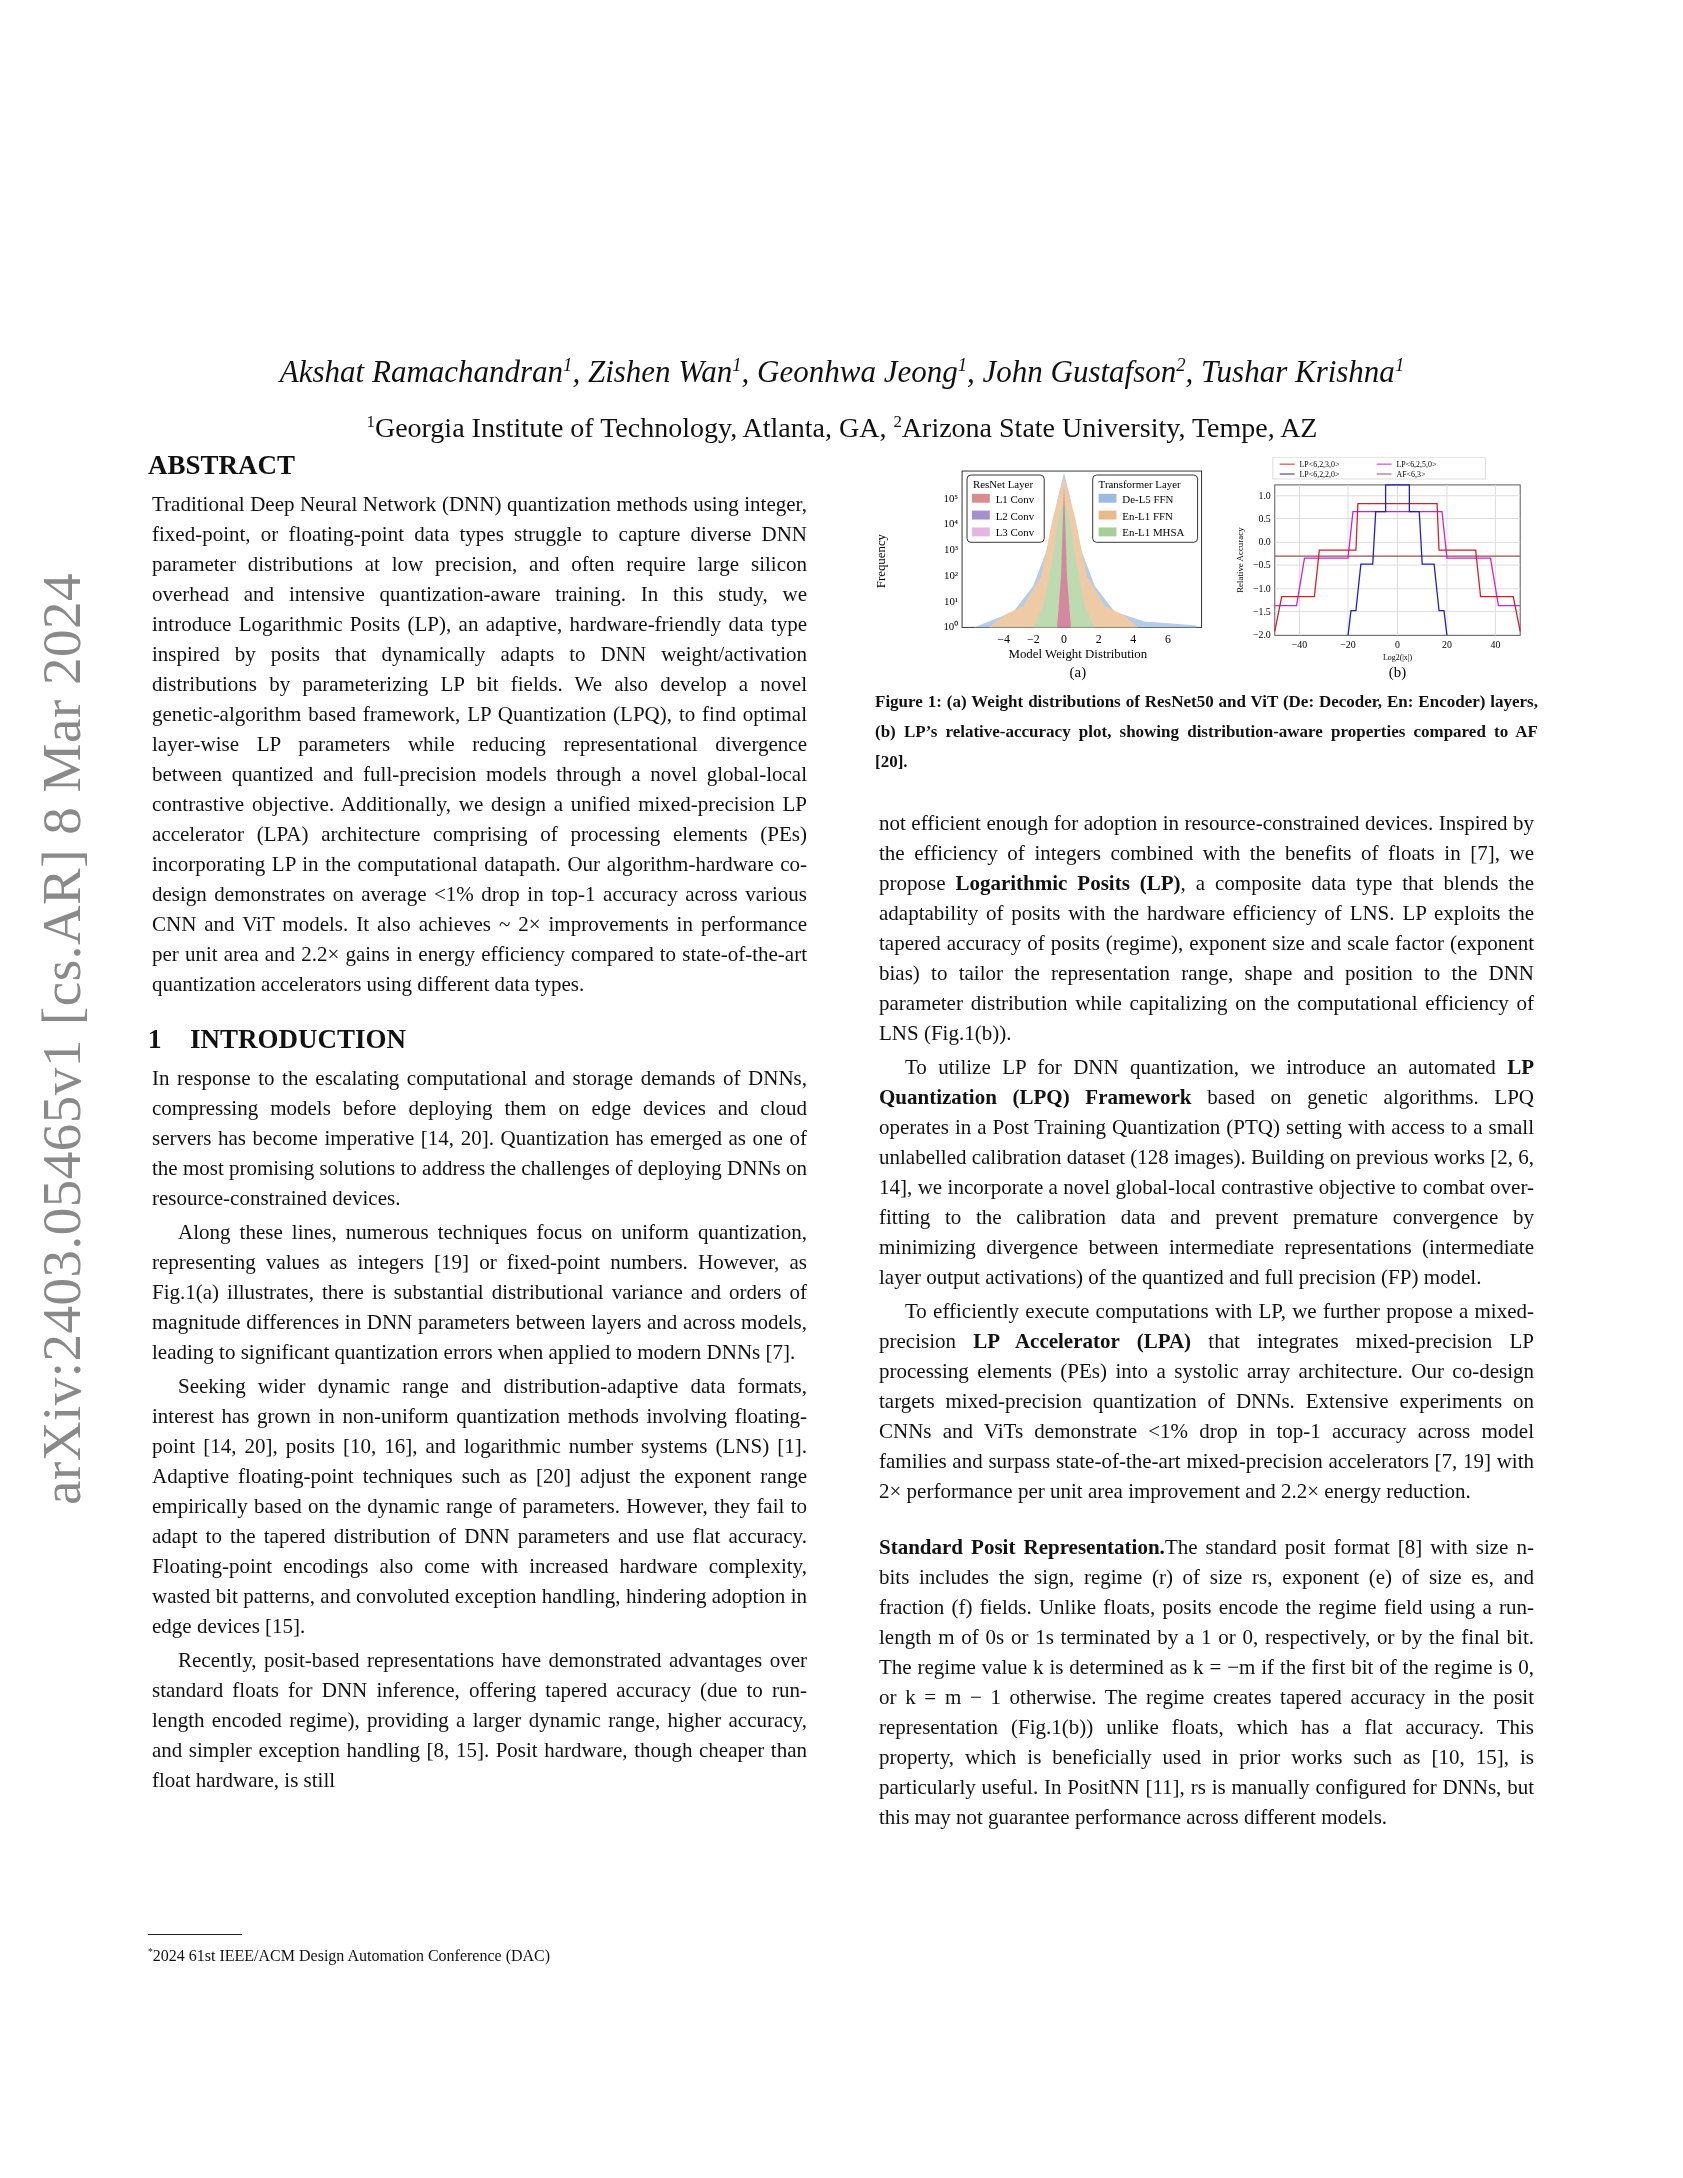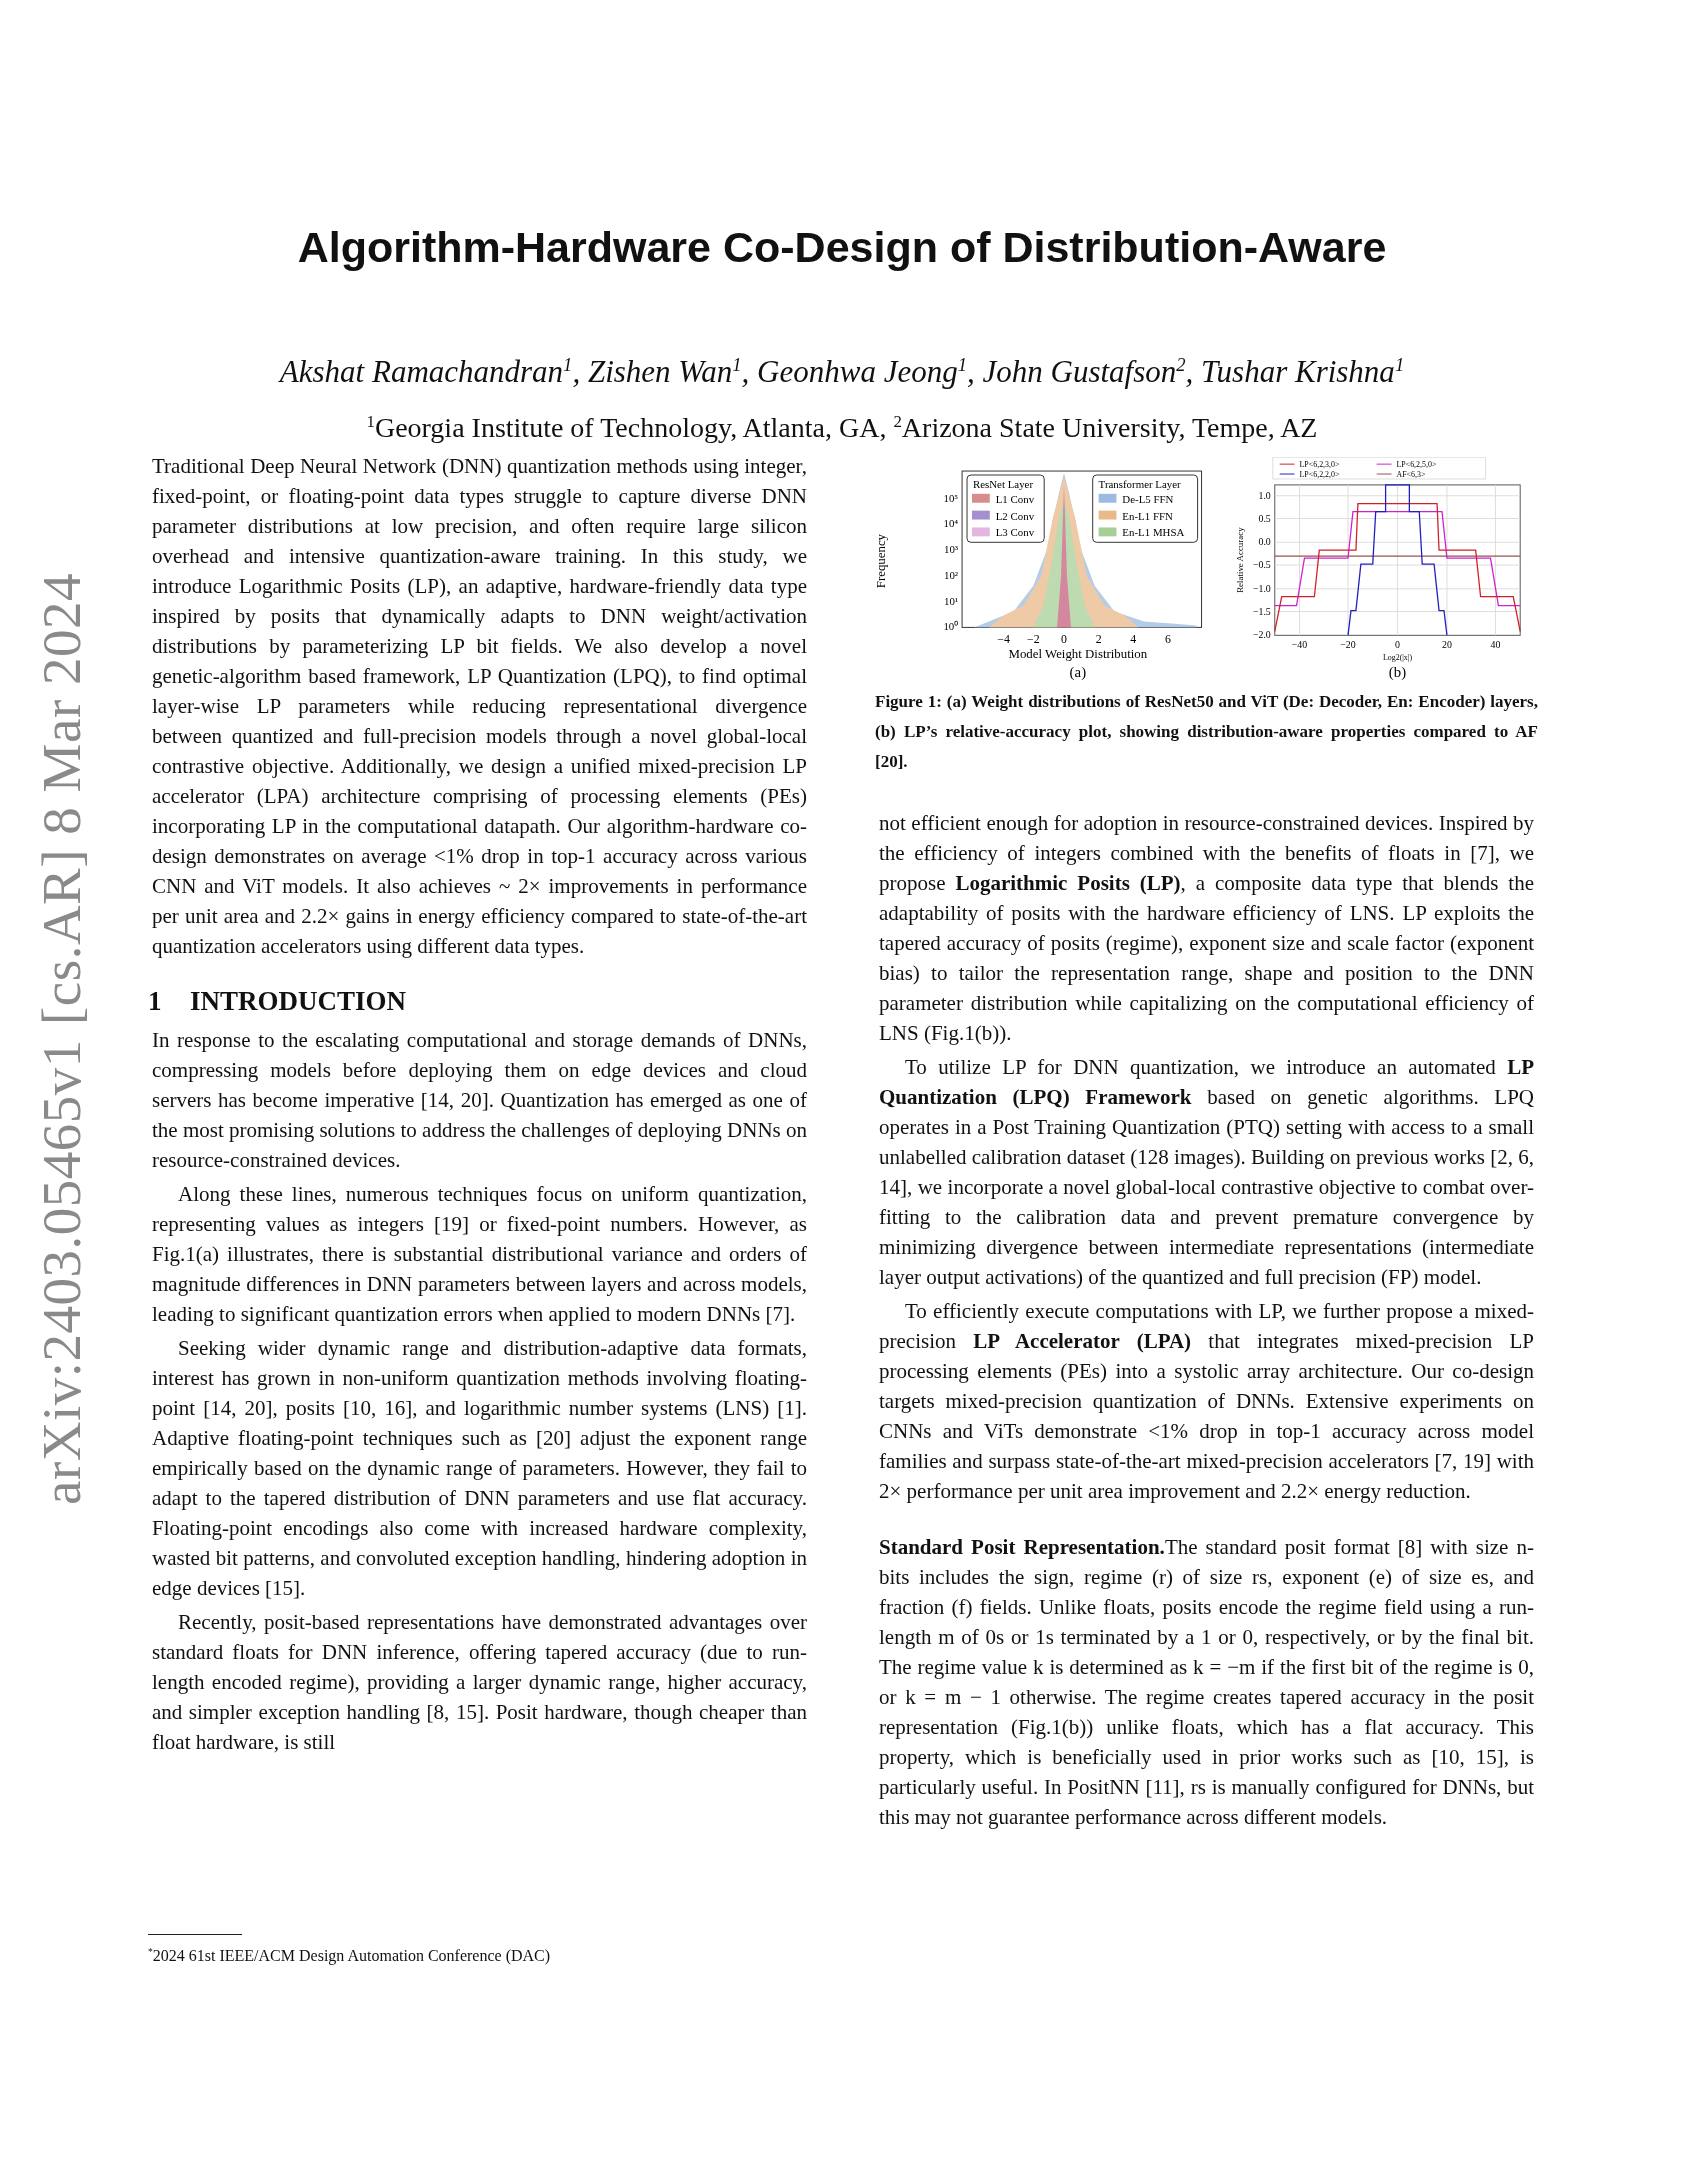--- a/index.html
+++ b/index.html
@@ -23,35 +23,35 @@
   .footrule { position:absolute; left:148px; top:1934px; width:94px; height:1px; background:#222; }
   .footnote { position:absolute; left:148px; top:1946px; font-size:16px; }
   svg text { font-family:"Liberation Serif", serif; }
 </style>
 </head>
 <body>
 
 <div class="arxiv">arXiv:2403.05465v1  [cs.AR]  8 Mar 2024</div>
 
 <div class="title">
-  <div>Algorithm-Hardware Co-Design of Distribution-Aware</div>
 </div>
 
 <div class="authors">
   <span><span>Akshat Ramachandran</span><sup>1</sup></span>, 
   <span><span>Zishen Wan</span><sup>1</sup></span>, 
   <span><span>Geonhwa Jeong</span><sup>1</sup></span>, 
   <span><span>John Gustafson</span><sup>2</sup></span>, 
   <span><span>Tushar Krishna</span><sup>1</sup></span>
 </div>
 <div class="affil">
   <sup>1</sup><span>Georgia Institute of Technology, Atlanta, GA, </span><sup>2</sup><span>Arizona State University, Tempe, AZ</span>
 </div>
 
 <div class="col col-left">
+  <h2>ABSTRACT</h2>
   <p>Traditional Deep Neural Network (DNN) quantization methods using integer, fixed-point, or floating-point data types struggle to capture diverse DNN parameter distributions at low precision, and often require large silicon overhead and intensive quantization-aware training. In this study, we introduce Logarithmic Posits (LP), an adaptive, hardware-friendly data type inspired by posits that dynamically adapts to DNN weight/activation distributions by parameterizing LP bit fields. We also develop a novel genetic-algorithm based framework, LP Quantization (LPQ), to find optimal layer-wise LP parameters while reducing representational divergence between quantized and full-precision models through a novel global-local contrastive objective. Additionally, we design a unified mixed-precision LP accelerator (LPA) architecture comprising of processing elements (PEs) incorporating LP in the computational datapath. Our algorithm-hardware co-design demonstrates on average &lt;1% drop in top-1 accuracy across various CNN and ViT models. It also achieves ~ 2× improvements in performance per unit area and 2.2× gains in energy efficiency compared to state-of-the-art quantization accelerators using different data types.</p>
   <div class="sec-gap"></div>
   <h2><span class="num">1</span><span>INTRODUCTION</span></h2>
   <p>In response to the escalating computational and storage demands of DNNs, compressing models before deploying them on edge devices and cloud servers has become imperative [14, 20]. Quantization has emerged as one of the most promising solutions to address the challenges of deploying DNNs on resource-constrained devices.</p>
   <p class="ind">Along these lines, numerous techniques focus on uniform quantization, representing values as integers [19] or fixed-point numbers. However, as Fig.1(a) illustrates, there is substantial distributional variance and orders of magnitude differences in DNN parameters between layers and across models, leading to significant quantization errors when applied to modern DNNs [7].</p>
   <p class="ind">Seeking wider dynamic range and distribution-adaptive data formats, interest has grown in non-uniform quantization methods involving floating-point [14, 20], posits [10, 16], and logarithmic number systems (LNS) [1]. Adaptive floating-point techniques such as [20] adjust the exponent range empirically based on the dynamic range of parameters. However, they fail to adapt to the tapered distribution of DNN parameters and use flat accuracy. Floating-point encodings also come with increased hardware complexity, wasted bit patterns, and convoluted exception handling, hindering adoption in edge devices [15].</p>
   <p class="ind">Recently, posit-based representations have demonstrated advantages over standard floats for DNN inference, offering tapered accuracy (due to run-length encoded regime), providing a larger dynamic range, higher accuracy, and simpler exception handling [8, 15]. Posit hardware, though cheaper than float hardware, is still</p>
 </div>
 
 <div class="footrule"></div>

